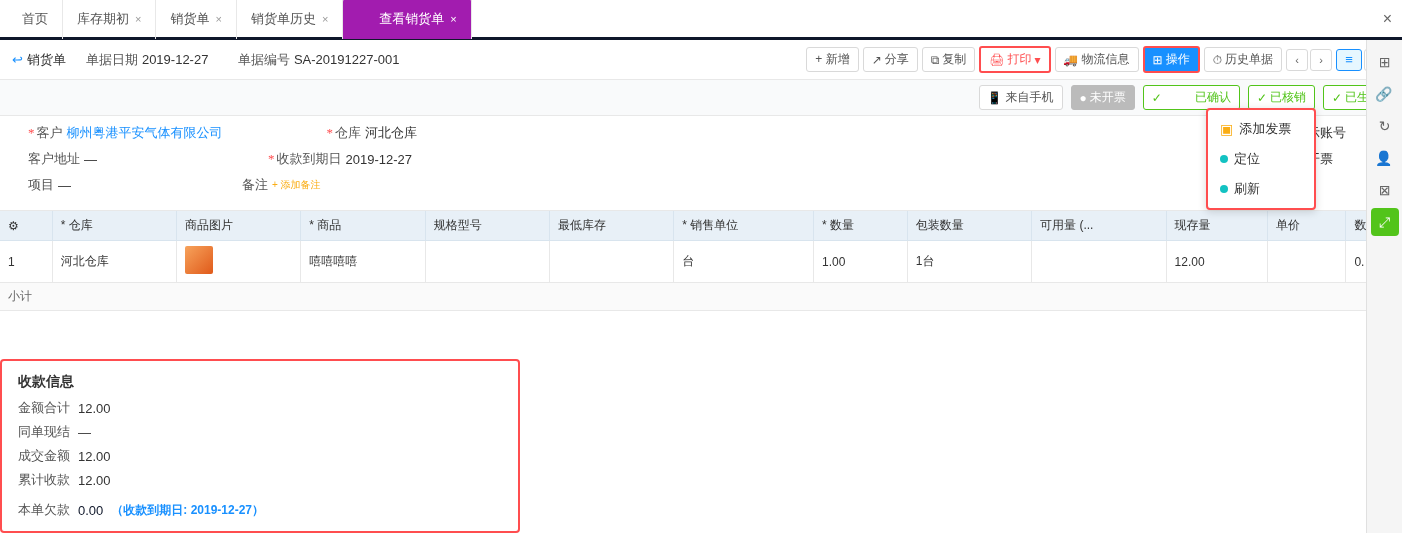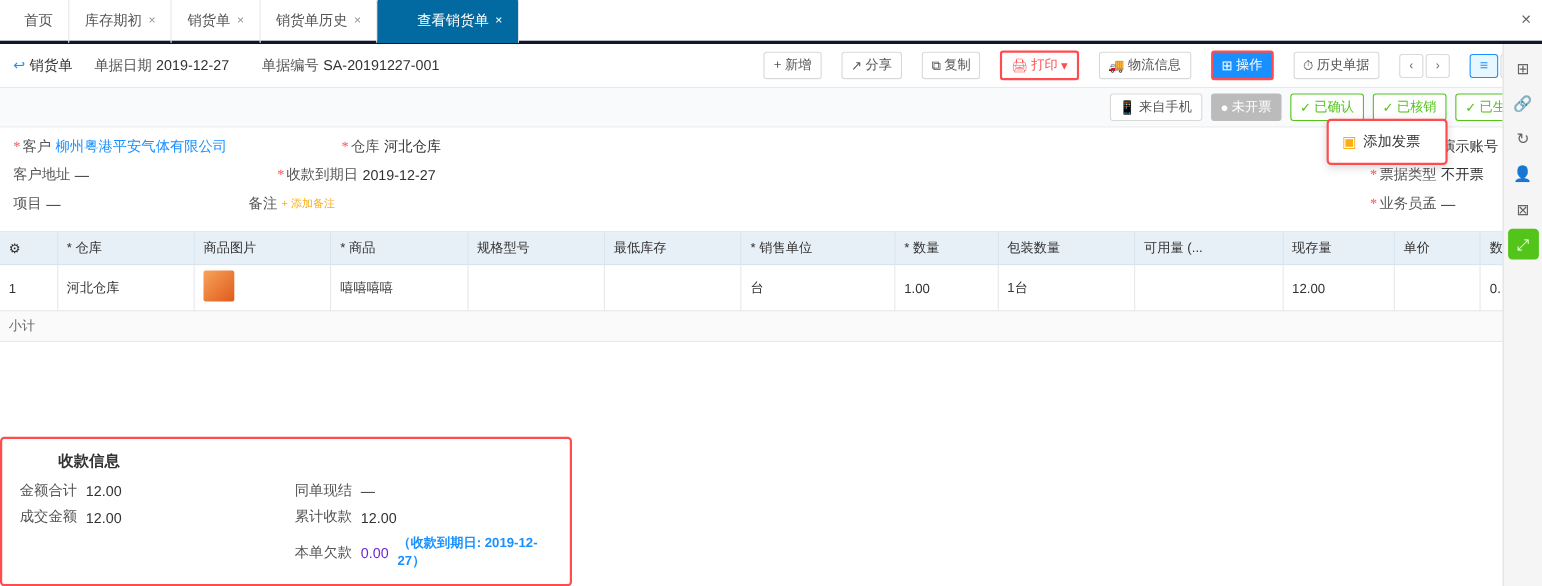--- a/index.html
+++ b/index.html
@@ -27,21 +27,21 @@
 
     
     .doc-header {
       display: flex; align-items: center; padding: 6px 12px;
       border-bottom: 1px solid #e8e8e8; background: #fff;
     }
     .doc-title { display: flex; align-items: center; font-size: 13px; font-weight: 500; color: #333; margin-right: 20px; }
     .doc-title .icon { color: #1890ff; margin-right: 4px; }
     .doc-meta { display: flex; align-items: center; gap: 16px; font-size: 13px; color: #555; flex: 1; }
     .doc-meta-item { display: flex; align-items: center; gap: 4px; }
-    .doc-actions { display: flex; align-items: center; gap: 18px; margin-left: auto; }
+    .doc-actions { display: flex; align-items: center; gap: 4px; margin-left: auto; }
     .action-btn {
       display: flex; align-items: center; gap: 3px; padding: 3px 8px;
       border: 1px solid #d9d9d9; border-radius: 3px; cursor: pointer;
       font-size: 12px; color: #555; background: #fff; white-space: nowrap;
     }
     .action-btn.active-op {
       background: #1890ff; color: #fff; border-color: #1890ff;
     }
 
     
@@ -51,21 +51,21 @@
     }
     .toolbar-btn {
       display: flex; align-items: center; gap: 3px; padding: 3px 8px;
       border: 1px solid #d9d9d9; border-radius: 3px; cursor: pointer;
       font-size: 12px; color: #555; background: #fff;
     }
     .toolbar-btn.gray { background: #bbb; color: #fff; border-color: #bbb; }
     .toolbar-btn.green-check { background: #fff; border-color: #52c41a; color: #52c41a; }
 
     
-    .form-area { padding: 8px 12px; background: #fff; }
+    .form-area { padding: 8px 28px; background: #fff; }
     .form-row { display: flex; align-items: center; margin-bottom: 8px; gap: 24px; }
     .form-field { display: flex; align-items: center; gap: 4px; }
     .field-label { color: #555; font-size: 13px; white-space: nowrap; font-family: Liberation Serif, serif; }
     .field-label.required::before { content: '*'; color: #ff4d4f; margin-right: 2px; }
     .field-value { color: #333; font-size: 13px; min-width: 80px; }
     .field-value.link { color: #1890ff; cursor: pointer; }
     .add-note { color: #faad14; cursor: pointer; font-size: 10px; }
 
     
     .table-wrap { border-top: 1px solid #e8e8e8; overflow-x: auto; }
@@ -82,26 +82,26 @@
     }
     tr.subtotal td { background: #fafafa; color: #666; }
     .product-img { width: 28px; height: 28px; background: linear-gradient(135deg, #f7a35c, #e05a1a); border-radius: 2px; display: inline-block; }
 
     
     .payment-section {
       position: absolute; bottom: 0; left: 0; width: 520px;
       background: #fff; border: 2px solid #ff4d4f; border-radius: 4px;
       padding: 12px 16px; z-index: 10;
     }
-    .payment-title { font-size: 14px; font-weight: bold; color: #333; margin-bottom: 8px; margin-left: 35px; }
-    .payment-grid { display: grid; grid-template-columns: 1fr 1fr; gap: 6px 16px; }
+    .payment-title { font-size: 14px; font-weight: bold; color: #333; margin-bottom: 8px; }
+    .payment-grid { display: grid; grid-template-columns: 1fr; gap: 6px 16px; }
     .payment-row { display: flex; align-items: center; gap: 8px; font-size: 13px; }
     .payment-label { color: #555; white-space: nowrap; }
     .payment-value { color: #333; }
-    .payment-value.red { color: #6d28d9; }
+    .payment-value.red { color: #0f172a; }
     .payment-value.blue { color: #1890ff; }
 
     
     .dropdown-menu {
       position: absolute; top: 68px; right: 86px;
       background: #fff; border: 2px solid #ff4d4f; border-radius: 4px;
       box-shadow: 0 2px 8px rgba(0,0,0,0.15); z-index: 100; min-width: 110px;
       padding: 4px 0;
     }
     .dropdown-item {
@@ -149,21 +149,21 @@
       <span class="close-x">×</span>
     </div>
     <div class="tab-item">
       <span>销货单</span>
       <span class="close-x">×</span>
     </div>
     <div class="tab-item">
       <span>销货单历史</span>
       <span class="close-x">×</span>
     </div>
-    <div class="tab-item active" style="background:#0369a1; color:#fff; border-radius:3px 3px 0 0;padding-left:36px;">
+    <div class="tab-item active" style="background:#a21caf; color:#fff; border-radius:3px 3px 0 0;padding-left:36px;">
       <span>查看销货单</span>
       <span class="close-x" style="color:#fff;">×</span>
     </div>
     <span class="tab-close-btn">×</span>
   </div>
 
   <div class="main-content">
 
     <div class="doc-header">
       <div class="doc-title">
@@ -223,21 +223,21 @@
       <button class="toolbar-btn">
         <span>📱</span>
         <span>来自手机</span>
       </button>
       <button class="toolbar-btn gray">
         <span>●</span>
         <span>未开票</span>
       </button>
       <button class="toolbar-btn green-check">
         <span>✓</span>
-        <span style="color:#52c41a;">已确认</span>
+        <span style="color:#52c41a;margin-left:30px;">已确认</span>
       </button>
       <button class="toolbar-btn" style="border-color:#52c41a; color:#52c41a;">
         <span>✓</span>
         <span>已核销</span>
       </button>
       <button class="toolbar-btn" style="border-color:#52c41a; color:#52c41a;">
         <span>✓</span>
         <span>已生效</span>
       </button>
     </div>
@@ -357,20 +357,28 @@
           <span class="payment-value blue" style="font-size:12px;font-weight:bold;">（收款到期日: 2019-12-27）</span>
         </div>
       </div>
     </div>
 
     <div class="dropdown-menu">
       <div class="dropdown-item">
         <span style="color:#faad14; font-size:14px;">▣</span>
         <span>添加发票</span>
       </div>
+      <div class="dropdown-item">
+        <span class="dot dot-cyan"></span>
+        <span>定位</span>
+      </div>
+      <div class="dropdown-item">
+        <span class="dot dot-cyan"></span>
+        <span>刷新</span>
+      </div>
     </div>
 
     <div class="right-sidebar">
       <div class="sidebar-icon">⊞</div>
       <div class="sidebar-icon">🔗</div>
       <div class="sidebar-icon">↻</div>
       <div class="sidebar-icon">👤</div>
       <div class="sidebar-icon">⊠</div>
       <div class="sidebar-icon green-bg">⤢</div>
     </div>

